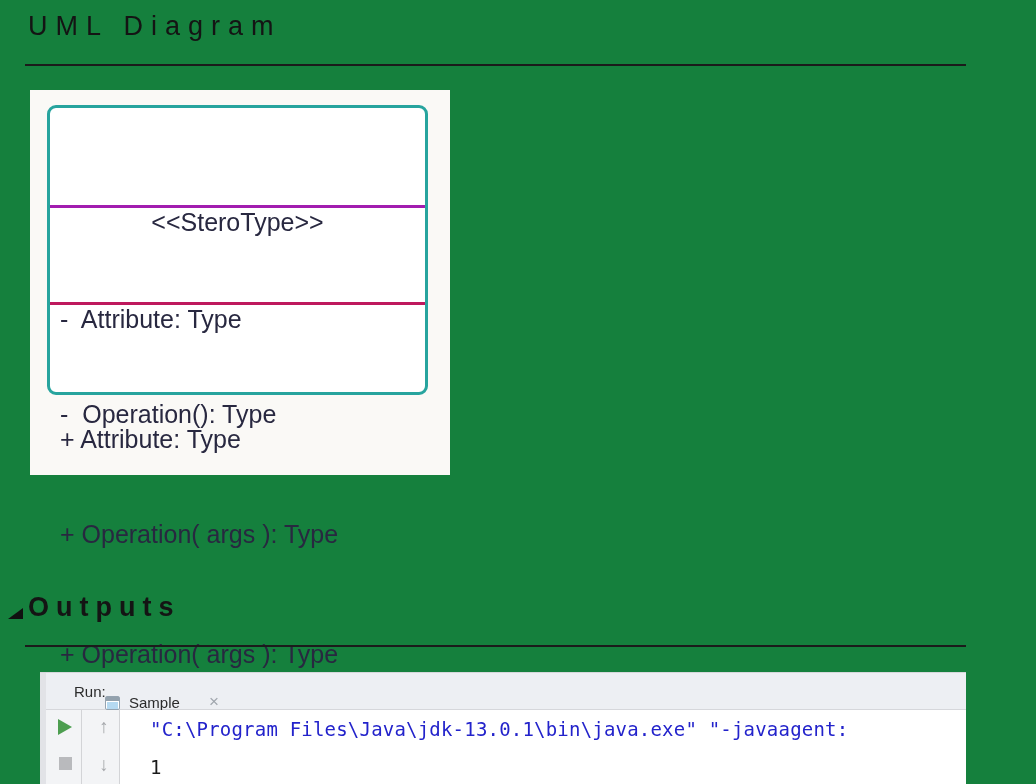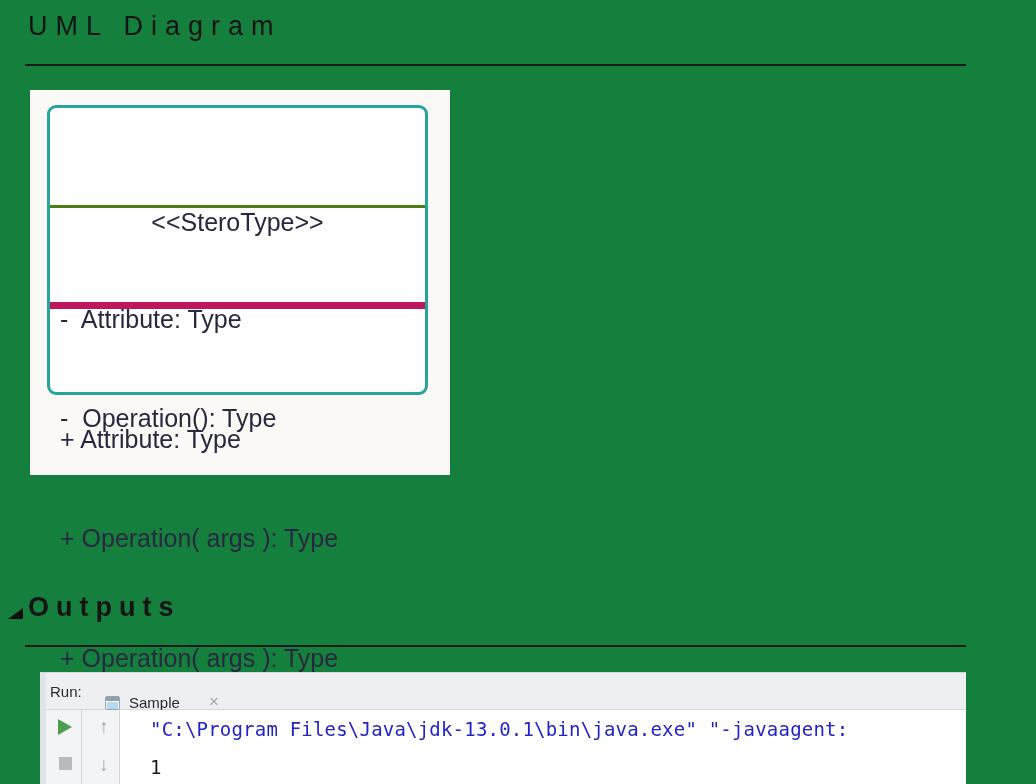--- a/index.html
+++ b/index.html
@@ -38,42 +38,42 @@
     position:absolute; left:17px; top:15px; width:381px; height:290px;
     background:#ffffff; border:3px solid #27a49e; border-radius:9px;
     display:flex; flex-direction:column;
     color:#282840; font-size:25px;
   }
   .uml-section { white-space:pre; }
   .uml-header {
     height:97px; text-align:center; padding-top:17px; line-height:39px;
   }
   .uml-attrs {
-    height:97px; border-top:3px solid #4d7c0f;
+    height:97px; border-top:3px solid #a21caf;
     padding:11px 12px 0 10px; line-height:40px;
   }
   .uml-ops {
-    flex:1; border-top:7px solid #be185d;
+    flex:1; border-top:3px solid #be185d;
     padding:9px 0 0 10px; line-height:40px;
   }
 
   
   .run-panel {
     position:absolute; left:40px; top:672px; width:926px; height:112px;
     background:#ffffff; border-top:1px solid #d6d7db;
   }
   .edge-strip {
     position:absolute; left:0; top:0; width:6px; height:112px; background:#e2e3e7;
   }
   .tabbar {
     position:absolute; left:6px; top:0; width:920px; height:37px;
     background:#edeff3; border-bottom:1px solid #d6d7db;
   }
   .run-label {
-    position:absolute; left:4px; top:10px; font-size:15px; color:#2b2b2b;
+    position:absolute; left:28px; top:10px; font-size:15px; color:#2b2b2b;
   }
   .tab {
     position:absolute; left:51px; top:12px; width:130px; height:37px; cursor:pointer;
   }
   .console-icon {
     position:absolute; left:8px; top:11px; width:15px; height:14px;
     background:#ffffff; border:1px solid #95a3b0; border-radius:2px;
   }
   .console-icon .ci-top {
     position:absolute; left:0; top:0; width:13px; height:4px; background:#93a1ad;

